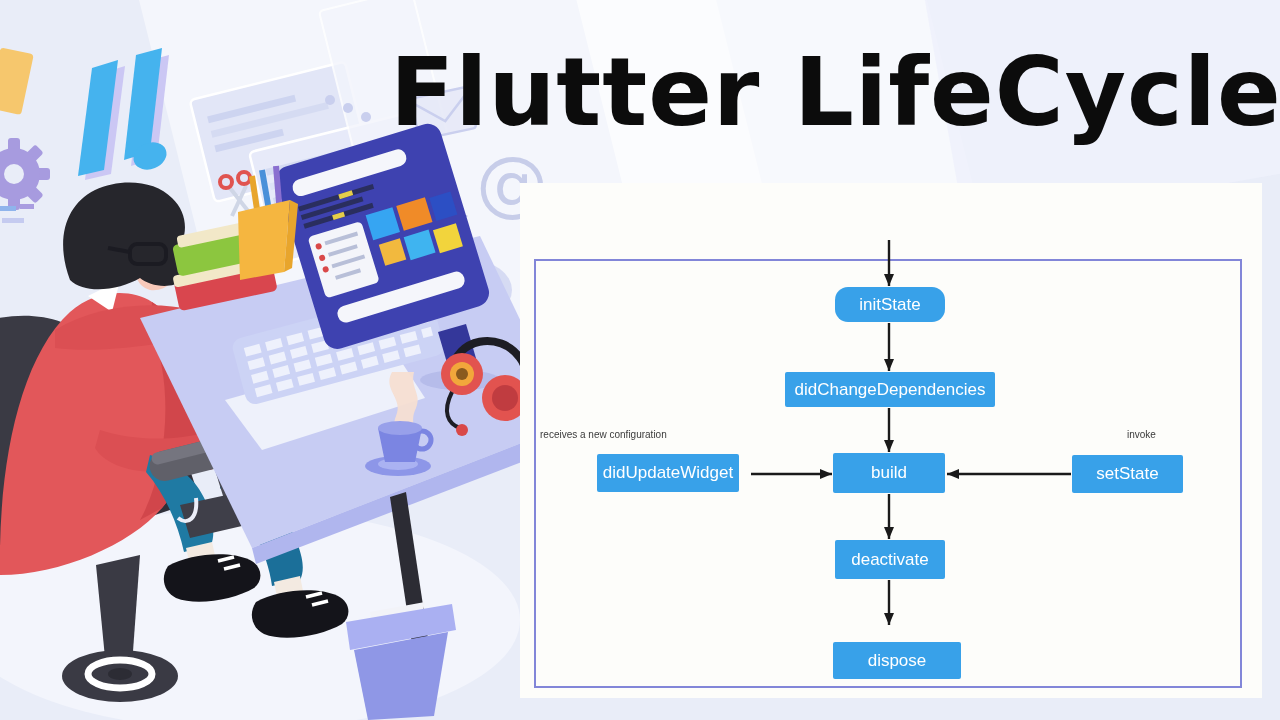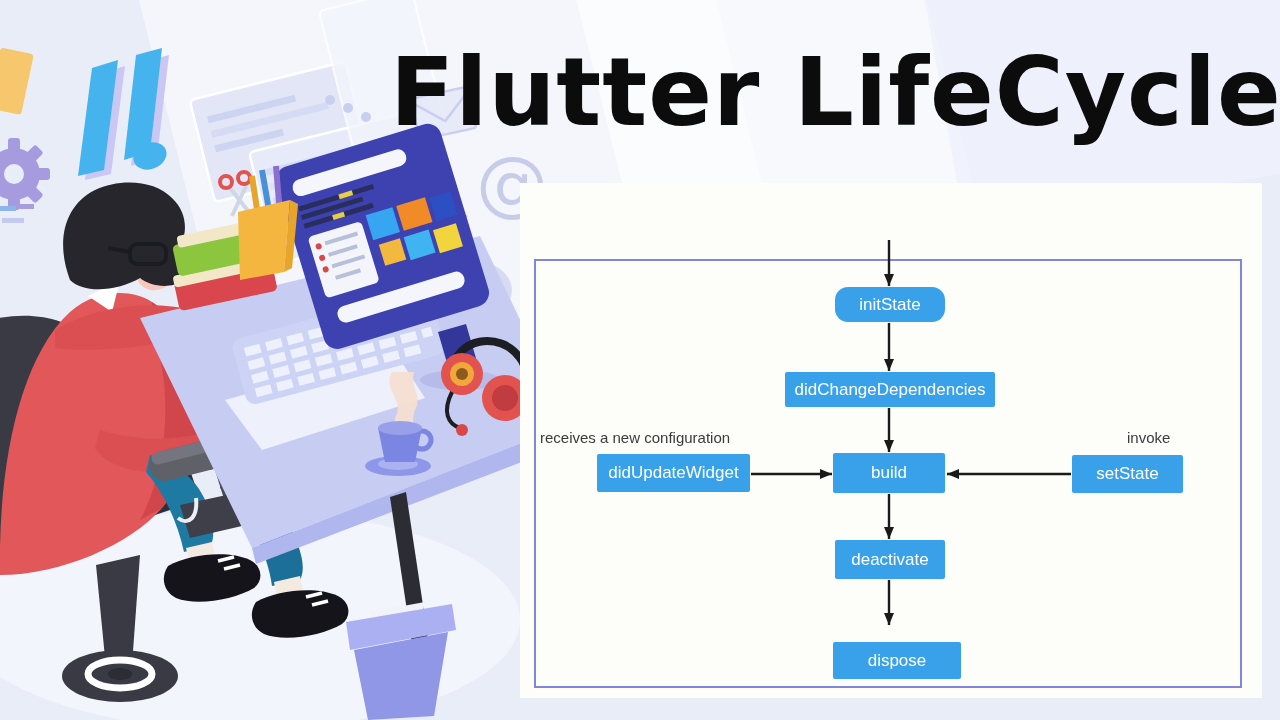--- a/index.html
+++ b/index.html
@@ -7,21 +7,21 @@
   .illu{position:absolute;left:0;top:0;}
   .title{position:absolute;left:370px;top:25px;width:890px;height:135px;line-height:135px;text-align:left;
          font-family:"DejaVu Sans",sans-serif;font-weight:bold;font-size:94px;letter-spacing:1px;color:var(--title-text,#0c0c0c);white-space:nowrap;margin-left:20px;}
   .panel{position:absolute;left:520px;top:183px;width:742px;height:515px;background:var(--panel,#fdfdfa);}
   .frame{position:absolute;left:534px;top:259px;width:708px;height:429px;box-sizing:border-box;border:2px solid var(--frame-border,#8286d8);}
   .arrows{position:absolute;left:0;top:0;pointer-events:none;}
   .node{position:absolute;display:flex;align-items:center;justify-content:center;color:var(--node-text,#fff);
         font-size:17px;border-radius:2px;white-space:nowrap;}
   .node.pink{background:var(--node-pink,#df519b);font-size:18.5px;}
   .node.blue{background:var(--node-blue,#38a1e9);}
-  .annot{position:absolute;font-size:15px;color:var(--annotation-text,#3b3b3b);white-space:nowrap;}
+  .annot{position:absolute;font-size:10px;color:var(--annotation-text,#3b3b3b);white-space:nowrap;}
 </style>
 </head>
 <body>
 
 <div class="page">
 
   <svg class="illu" width="1280" height="720" viewBox="0 0 1280 720">
     <rect width="1280" height="720" fill="#e9edf8"></rect>
 
     <g>
@@ -250,21 +250,21 @@
       <line x1="889" y1="408" x2="889" y2="452" marker-end="url(#ah)"></line>
       <line x1="751" y1="474" x2="832" y2="474" marker-end="url(#ah)"></line>
       <line x1="1071" y1="474" x2="947" y2="474" marker-end="url(#ah)"></line>
       <line x1="889" y1="494" x2="889" y2="539" marker-end="url(#ah)"></line>
       <line x1="889" y1="580" x2="889" y2="625" marker-end="url(#ah)"></line>
     </g>
   </svg>
 
   <div class="node blue" style="left:835px;top:287px;width:110px;height:35px;border-radius:13px;">initState</div>
   <div class="node blue" style="left:785px;top:372px;width:210px;height:35px;">didChangeDependencies</div>
-  <div class="node blue" style="left:597px;top:454px;width:153px;height:38px;">didUpdateWidget</div>
+  <div class="node blue" style="left:597px;top:454px;width:142px;height:38px;">didUpdateWidget</div>
   <div class="node blue" style="left:833px;top:453px;width:112px;height:40px;">build</div>
   <div class="node blue" style="left:1072px;top:455px;width:111px;height:38px;">setState</div>
   <div class="node blue" style="left:835px;top:540px;width:110px;height:39px;">deactivate</div>
   <div class="node blue" style="left:833px;top:642px;width:128px;height:37px;">dispose</div>
 
   <div class="annot" style="left:540px;top:429px;">receives a new configuration</div>
   <div class="annot" style="left:1127px;top:429px;">invoke</div>
 
 </div>
 

